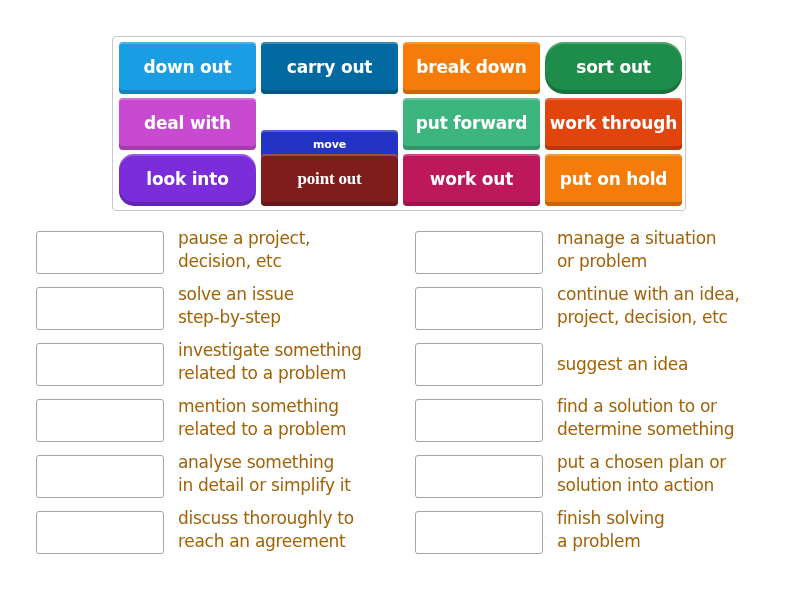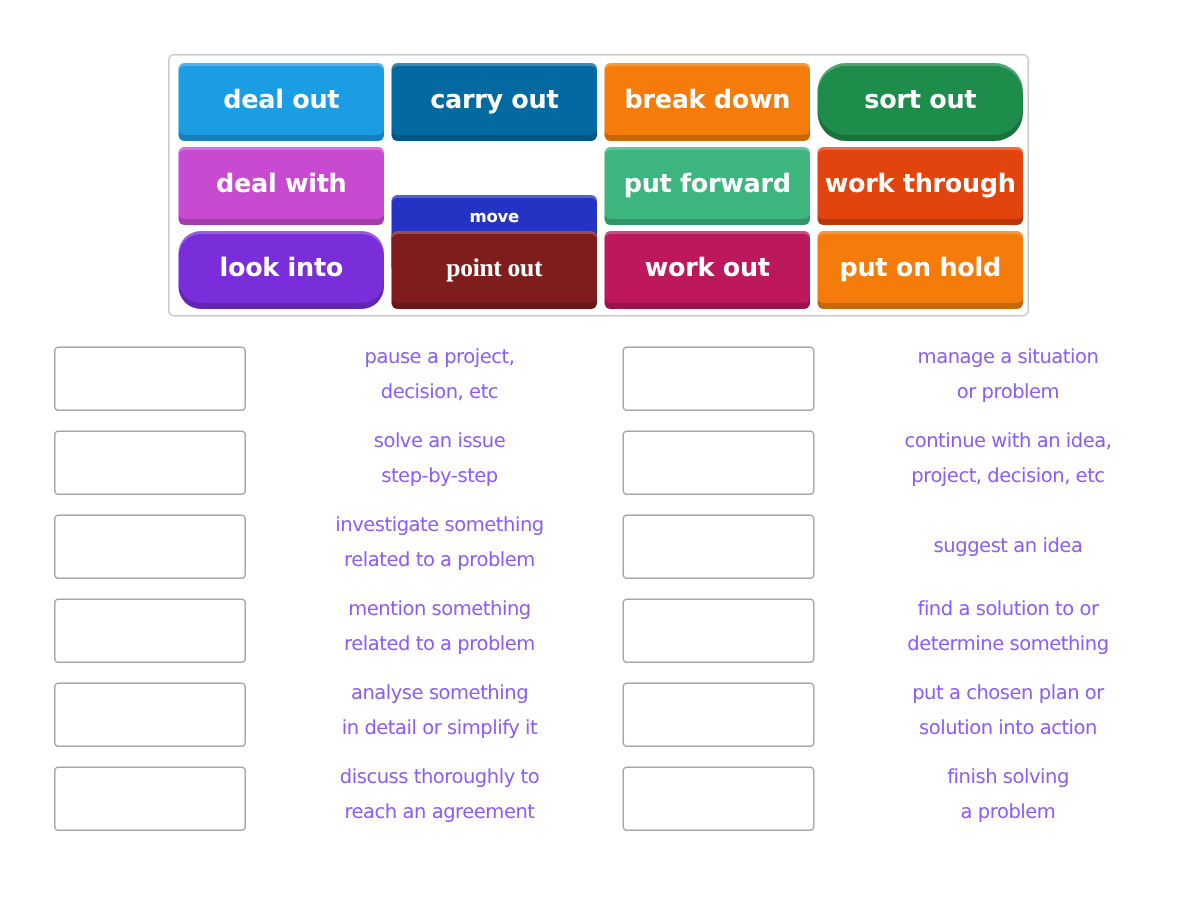--- a/index.html
+++ b/index.html
@@ -20,31 +20,31 @@
       padding: 0 3px 3px 3px; letter-spacing: -0.2px;
     }
     .tile.small { font-size: 11px; line-height: 20px; margin-top: 32px; }
     .pair { position: absolute; height: 43px; }
     .drop {
       position: absolute; left: 0; top: 0; width: 128px; height: 43px; box-sizing: border-box;
       border: 1px solid #a6a6a6; border-radius: 3px; background: #fff;
     }
     .clue {
       position: absolute; left: 142px; top: -4px; width: 230px;
-      font-size: 13px; line-height: 23px; color: #8b5cf6; white-space: pre-line;
-      font-family: "DejaVu Sans", sans-serif; letter-spacing: -0.3px; text-align: center;
+      font-size: 17px; line-height: 23px; color: #a16207; white-space: pre-line;
+      font-family: "DejaVu Sans", sans-serif; letter-spacing: -0.3px;
     }
     .clue.single { top: 10px; }
   </style>
 </head>
 <body>
 
 <div class="bank"></div>
 <div id="tiles">
-    <div class="tile" style="left: 119px; top: 42px; background: rgb(27, 157, 228); white-space: pre-line;">deal out</div>
+    <div class="tile" style="left: 119px; top: 42px; background: rgb(27, 157, 228); white-space: pre-line;">down out</div>
     <div class="tile" style="left: 261px; top: 42px; background: #0369a1; white-space: pre-line;">carry out</div>
     <div class="tile" style="left: 403px; top: 42px; background: rgb(245, 124, 10); white-space: pre-line;">break down</div>
     <div class="tile" style="left: 545px; top: 42px; background: rgb(30, 140, 74); white-space: pre-line; border-radius: 19px;">sort out</div>
     <div class="tile" style="left: 119px; top: 98px; background: rgb(200, 74, 208); white-space: pre-line; text-align: right;">deal with</div>
     <div class="tile small" style="left: 261px; top: 98px; background: rgb(35, 52, 196); white-space: pre-line;">move
 forward with</div>
     <div class="tile" style="left: 403px; top: 98px; background: rgb(61, 181, 127); white-space: pre-line;">put forward</div>
     <div class="tile" style="left: 545px; top: 98px; background: rgb(226, 68, 14); white-space: pre-line;">work through</div>
     <div class="tile" style="left: 119px; top: 154px; background: rgb(122, 46, 217); white-space: pre-line; border-radius: 15px;">look into</div>
     <div class="tile" style="left: 261px; top: 154px; background: #7f1d1d; white-space: pre-line; font-family: Liberation Serif, serif;">point out</div>

